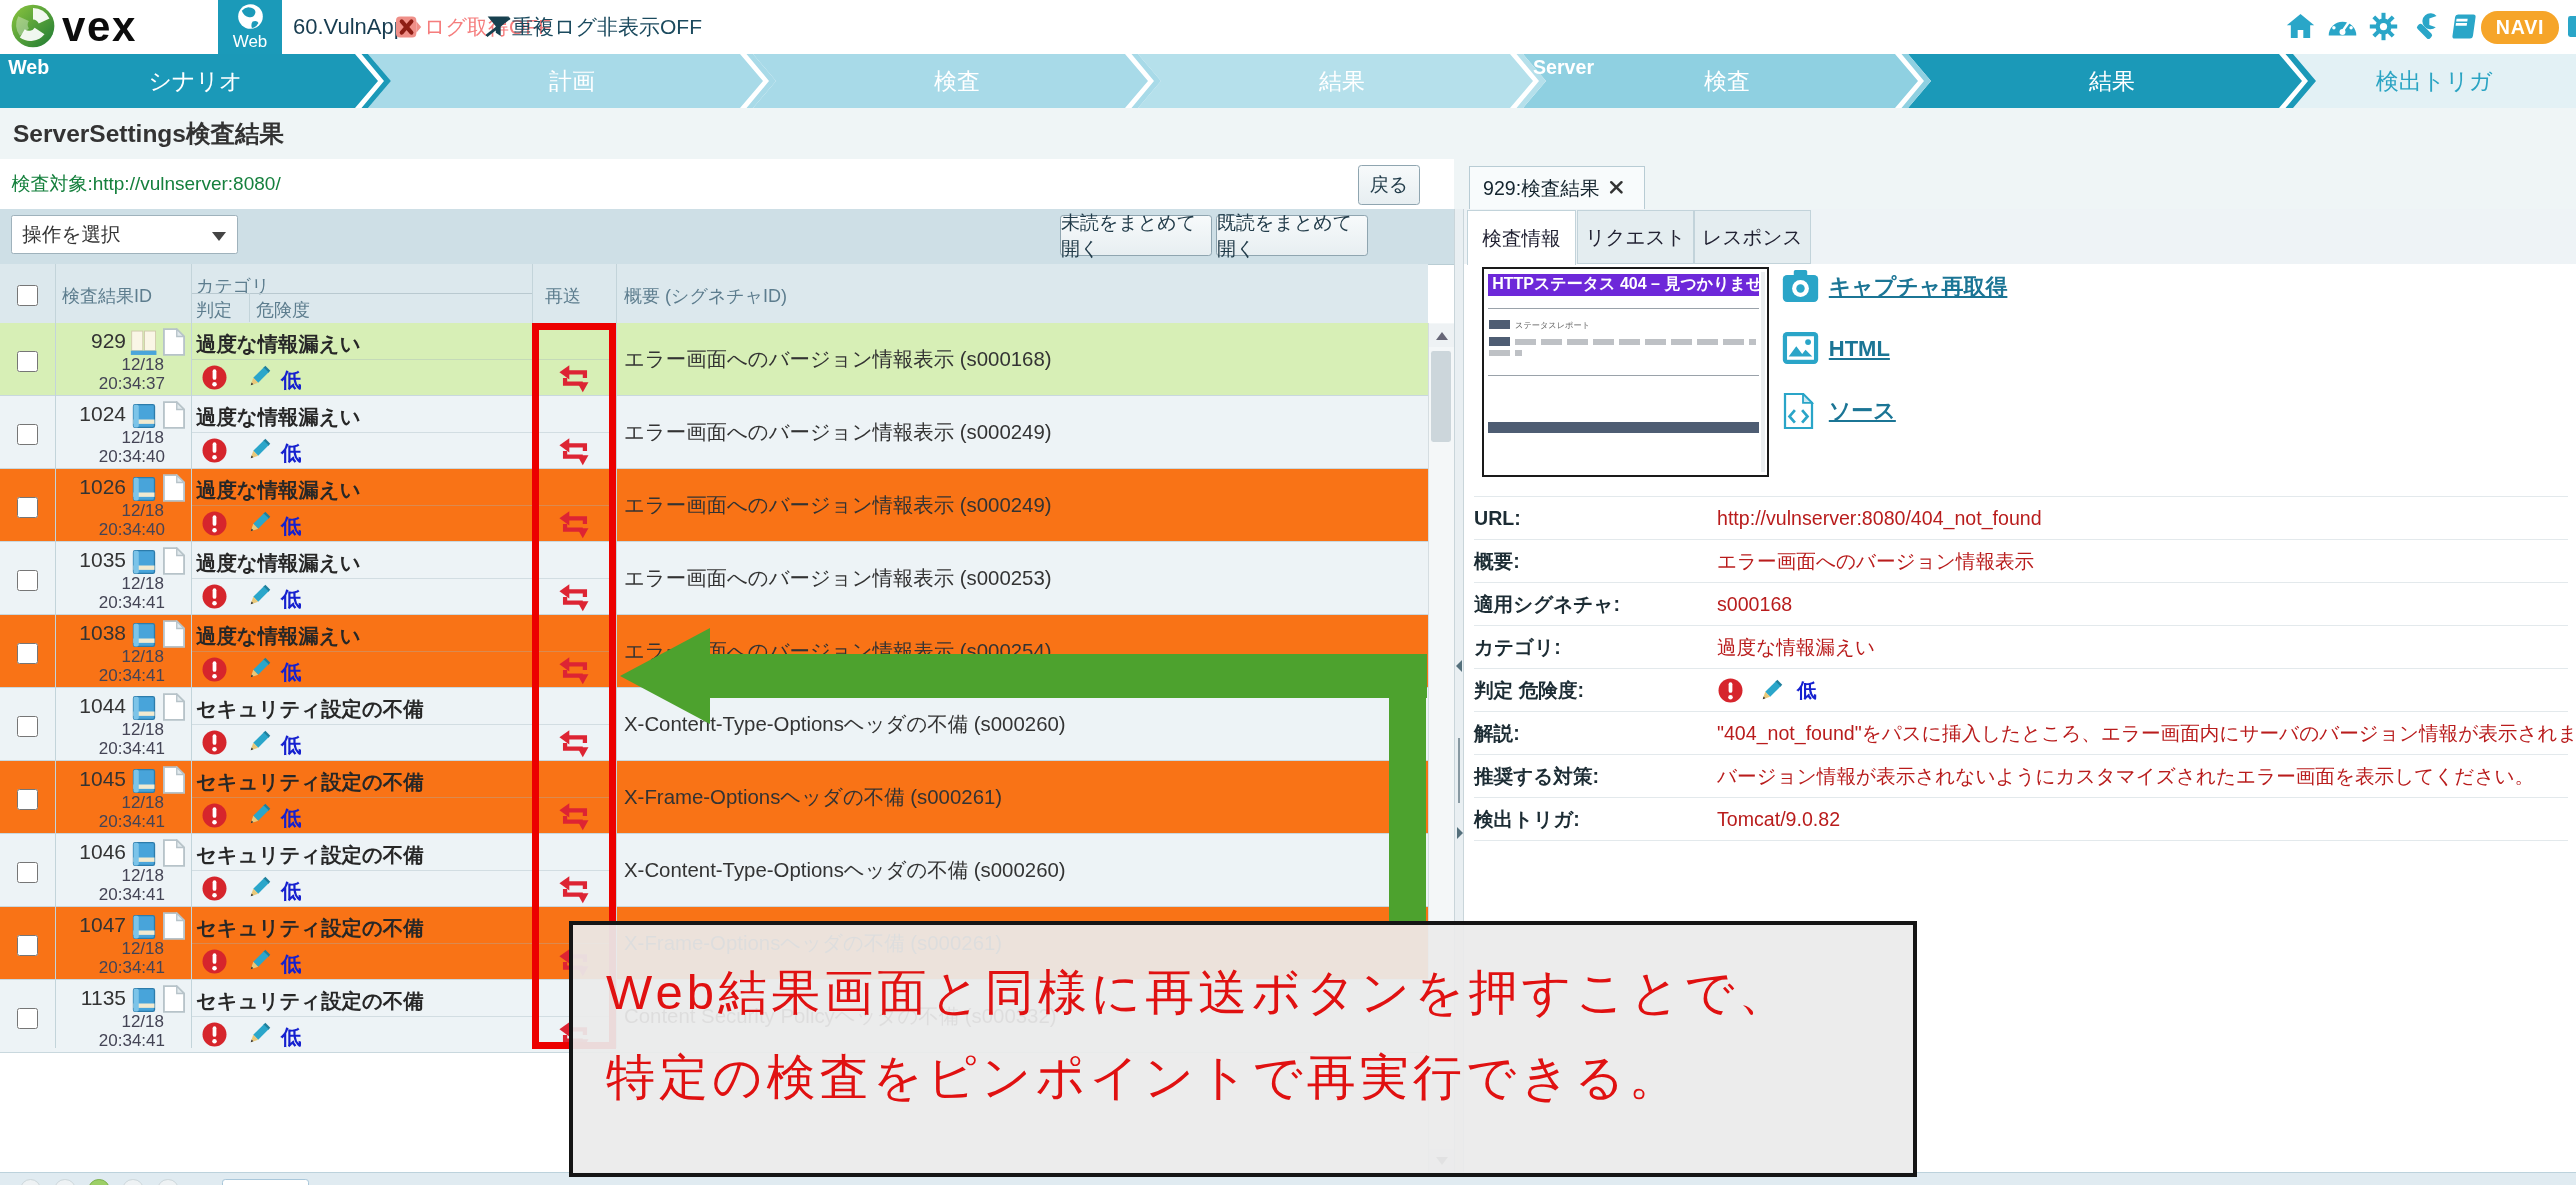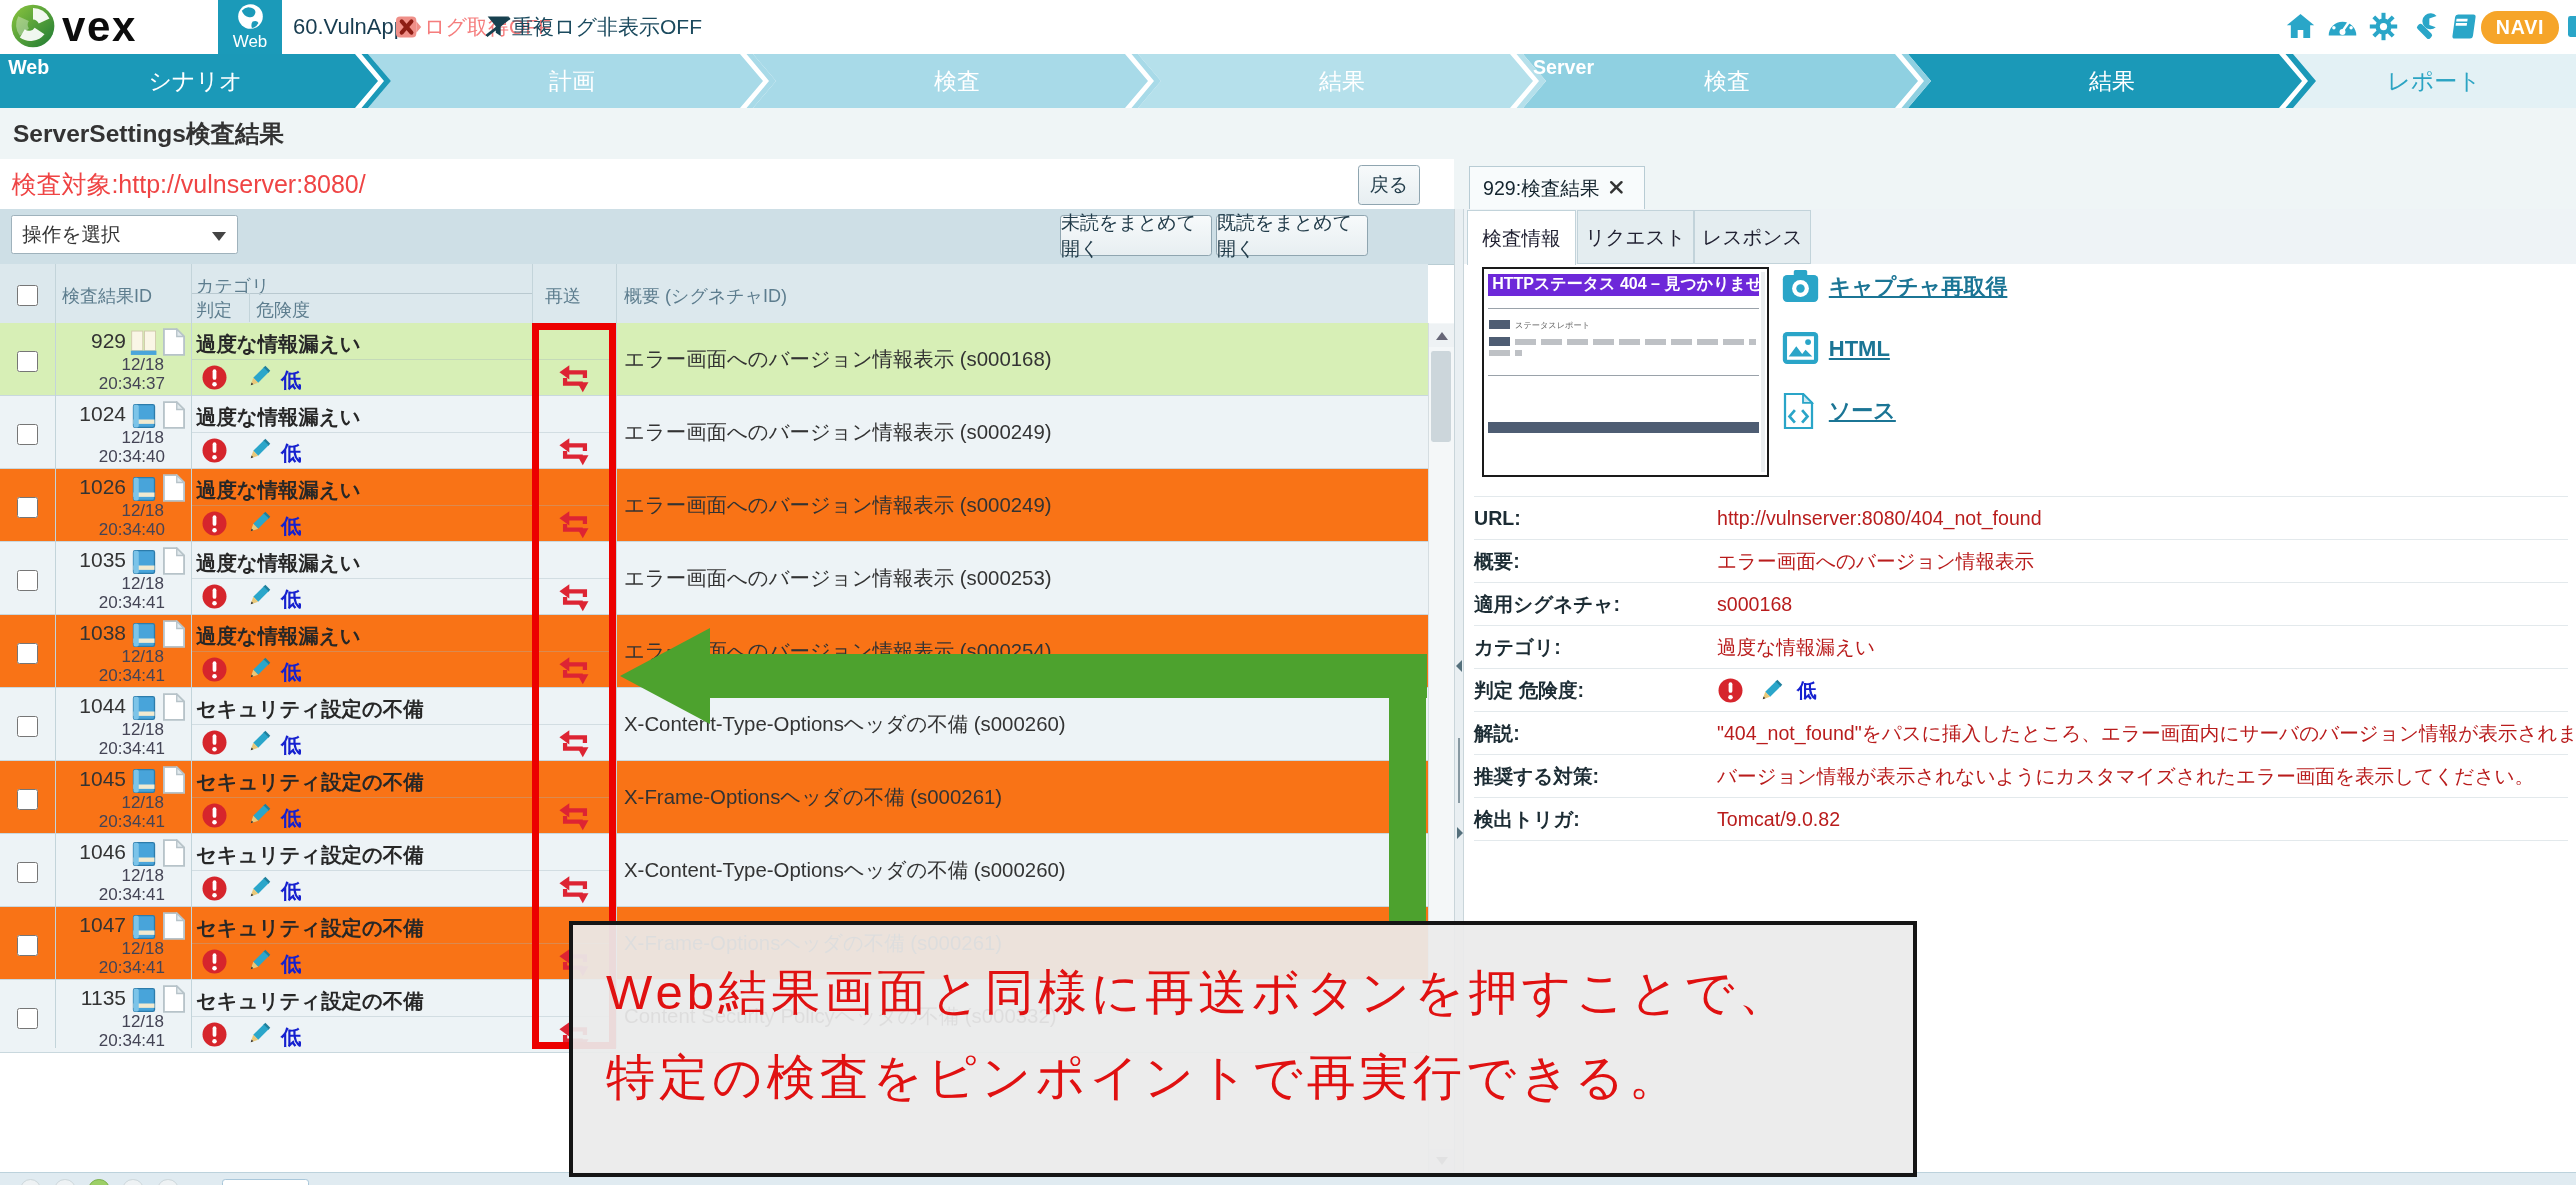--- a/index.html
+++ b/index.html
@@ -27,21 +27,21 @@
   .step{position:absolute;top:0;height:54px;display:flex;align-items:center;justify-content:center;
     font-size:23px;color:#fff;}
   .step.pale{color:#2ba4c3;}
   .sep{position:absolute;top:0;width:29px;height:54px;background:#fff;
     clip-path:polygon(0 0,6.5px 0,29px 27px,6.5px 54px,0 54px,23px 27px);z-index:15;}
   .grouplbl{position:absolute;top:2.4px;color:#fff;font-weight:bold;font-size:19.6px;z-index:20;}
   
   #titleband{left:0;top:108px;width:2576px;height:51px;background:#eff5f6;border-bottom:0.8px solid #d9e3e7;}
   #pagetitle{left:13px;top:108px;height:51px;font-size:24.5px;font-weight:bold;color:#333;display:flex;align-items:center;}
   #targetrow{left:0;top:159px;width:1454px;height:50px;background:#fff;border-bottom:0.8px solid #d5dee2;}
-  #targettxt{left:11.4px;top:159px;height:50px;font-size:25px;color:#ef4444;display:flex;align-items:center;}
+  #targettxt{left:11.4px;top:159px;height:50px;font-size:19px;color:#15803d;display:flex;align-items:center;}
   .btn{background:linear-gradient(#f7fafb,#e7eef1);border:0.8px solid #8fa5b0;border-radius:3.3px;
     color:#223c4a;font-size:19px;display:flex;align-items:center;justify-content:center;cursor:pointer;}
   #backbtn{left:1358px;top:165px;width:60px;height:38px;}
   #toolband{left:0;top:209px;width:1454px;height:55px;background:#cedfe6;border-bottom:0.8px solid #b9cdd4;}
   #opselect{left:11.4px;top:215px;width:227px;height:39px;background:#fff;border:0.8px solid #9fb2bc;border-radius:2.4px;
     font-size:19.6px;color:#333;display:flex;align-items:center;padding-left:9.8px;box-sizing:border-box;cursor:pointer;}
   #opselect .arr{position:absolute;right:11.4px;top:16.3px;width:0;height:0;border-left:7.3px solid transparent;
     border-right:7.3px solid transparent;border-top:9px solid #444;}
   #btnunread{left:1060px;top:215px;width:150px;height:39px;}
   #btnread{left:1216px;top:215px;width:150px;height:39px;}
@@ -237,21 +237,21 @@
       <div class="sep" style="left: 1510px;"></div>
       <div class="step" style="left: 1523px; width: 408px; background: rgb(143, 208, 225); z-index: 6; clip-path: polygon(0px 0px, 385px 0px, 408px 27px, 385px 54px, 0px 54px, 23px 27px);">
         <span>検査</span>
       </div>
       <div class="sep" style="left: 1895px;"></div>
       <div class="step" style="left: 1908px; width: 408px; background: rgb(27, 153, 184); z-index: 5; clip-path: polygon(0px 0px, 385px 0px, 408px 27px, 385px 54px, 0px 54px, 23px 27px);">
         <span>結果</span>
       </div>
       <div class="sep" style="left: 2279px;"></div>
       <div class="step pale" style="left: 2292px; width: 284px; background: rgb(227, 241, 245); z-index: 4; clip-path: polygon(0px 0px, 284px 0px, 284px 54px, 0px 54px, 23px 27px);">
-        <span>レポート</span>
+        <span>検出トリガ</span>
       </div>
       <div class="grouplbl" style="left: 8.2px;">Web</div>
       <div class="grouplbl" style="left: 1533px;">Server</div>
     </div>
 
   <div class="abs" id="titleband"></div>
   <div class="abs" id="pagetitle">ServerSettings検査結果</div>
   <div class="abs" id="targetrow"></div>
   <div class="abs" id="targettxt">検査対象:http://vulnserver:8080/</div>
   <div class="abs btn" id="backbtn">戻る</div>

